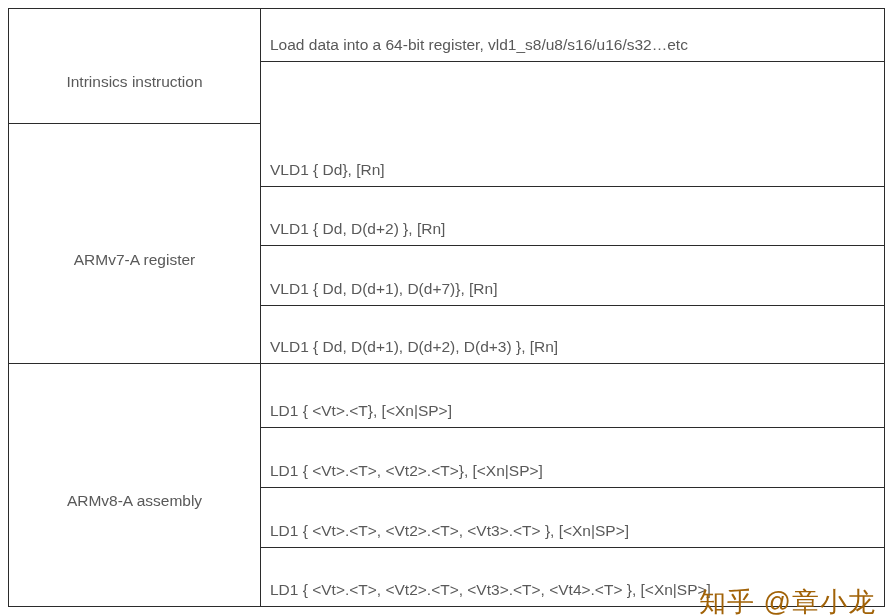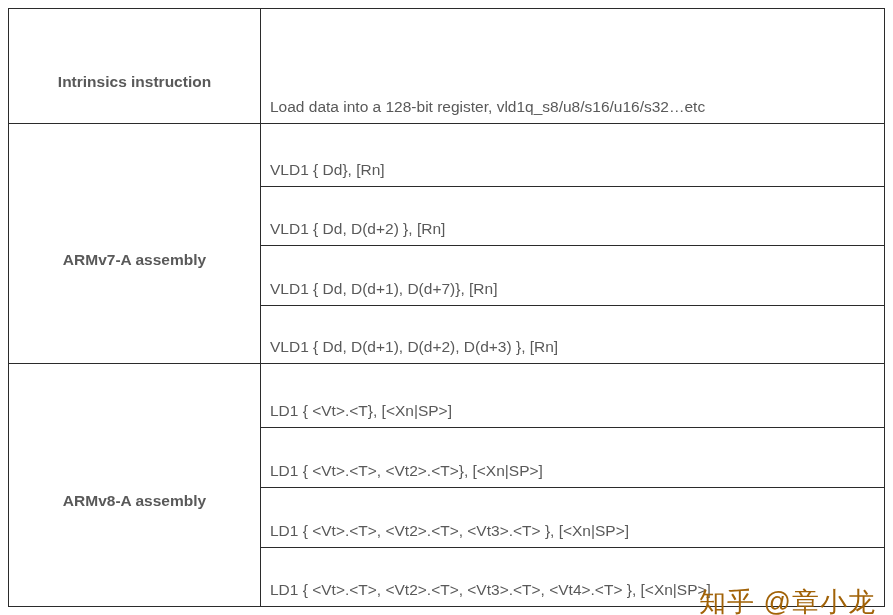--- a/index.html
+++ b/index.html
@@ -23,21 +23,20 @@
   }
 
   .lcell {
     grid-column: 1;
     border-right: 1px solid #2b2b2b;
     display: flex;
     align-items: center;
     justify-content: center;
     color: #595959;
     font-size: 15.5px;
-    font-weight: bold;
   }
   .lcell .lbl { transform: translateY(16px); }
   .lcell.bordered { border-bottom: 1px solid #2b2b2b; }
   .span-a { grid-row: 1 / 3; }
   .span-b { grid-row: 3 / 7; }
   .span-c { grid-row: 7 / 11; justify-content: center; }
 
   .rcell {
     grid-column: 2;
     border-bottom: 1px solid #2b2b2b;
@@ -67,28 +66,28 @@
 <body>
 
 <div class="page">
 
   <div class="tbl">
 
     <div class="lcell span-a bordered">
       <span class="lbl">Intrinsics instruction</span>
     </div>
     <div class="lcell span-b bordered">
-      <span class="lbl">ARMv7-A assembly</span>
+      <span class="lbl">ARMv7-A register</span>
     </div>
     <div class="lcell span-c">
       <span class="lbl">ARMv8-A assembly</span>
     </div>
 
-    <div class="rcell" style="grid-row:2">
-      <span>Load data into a 128-bit register, vld1q_s8/u8/s16/u16/s32…etc</span>
+    <div class="rcell" style="grid-row:1">
+      <span>Load data into a 64-bit register, vld1_s8/u8/s16/u16/s32…etc</span>
     </div>
 
     <div class="rcell" style="grid-row:3">
       <span>VLD1 { Dd}, [Rn]</span>
     </div>
     <div class="rcell" style="grid-row:4">
       <span>VLD1 { Dd, D(d+2) }, [Rn]</span>
     </div>
     <div class="rcell" style="grid-row:5">
       <span>VLD1 { Dd, D(d+1), D(d+7)}, [Rn]</span>

